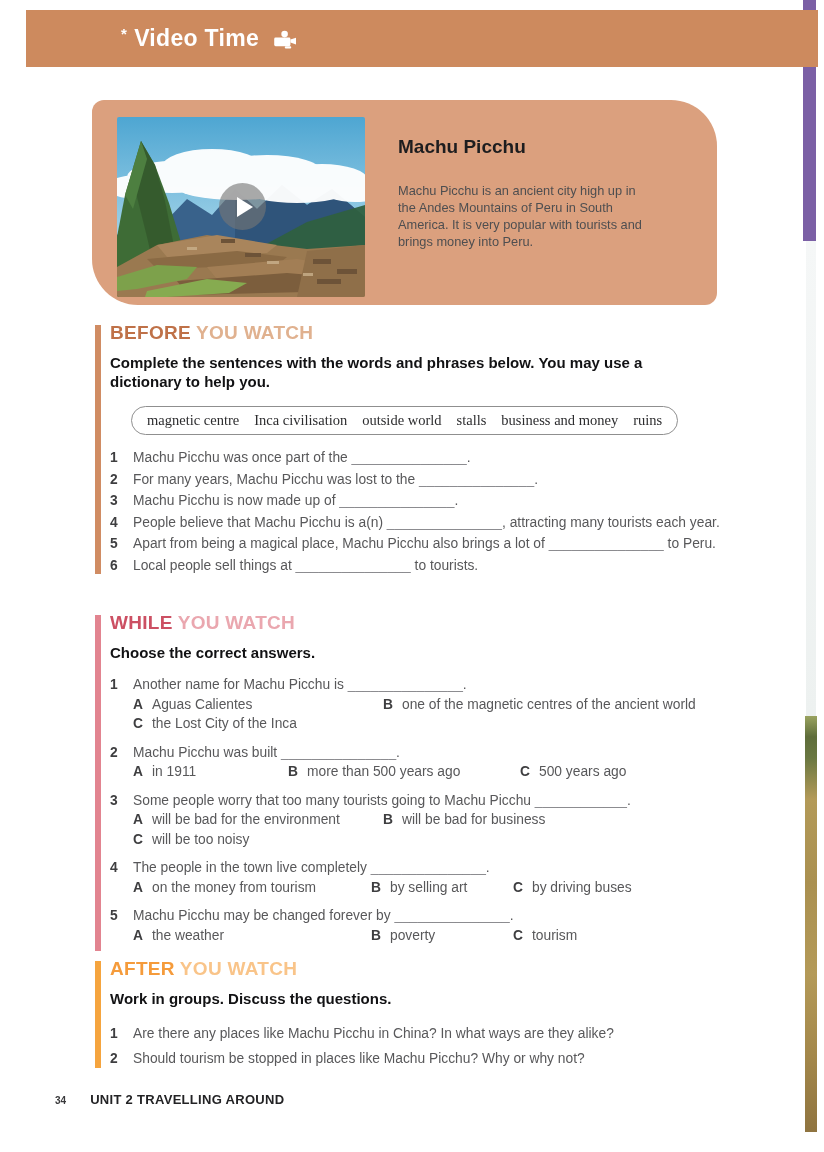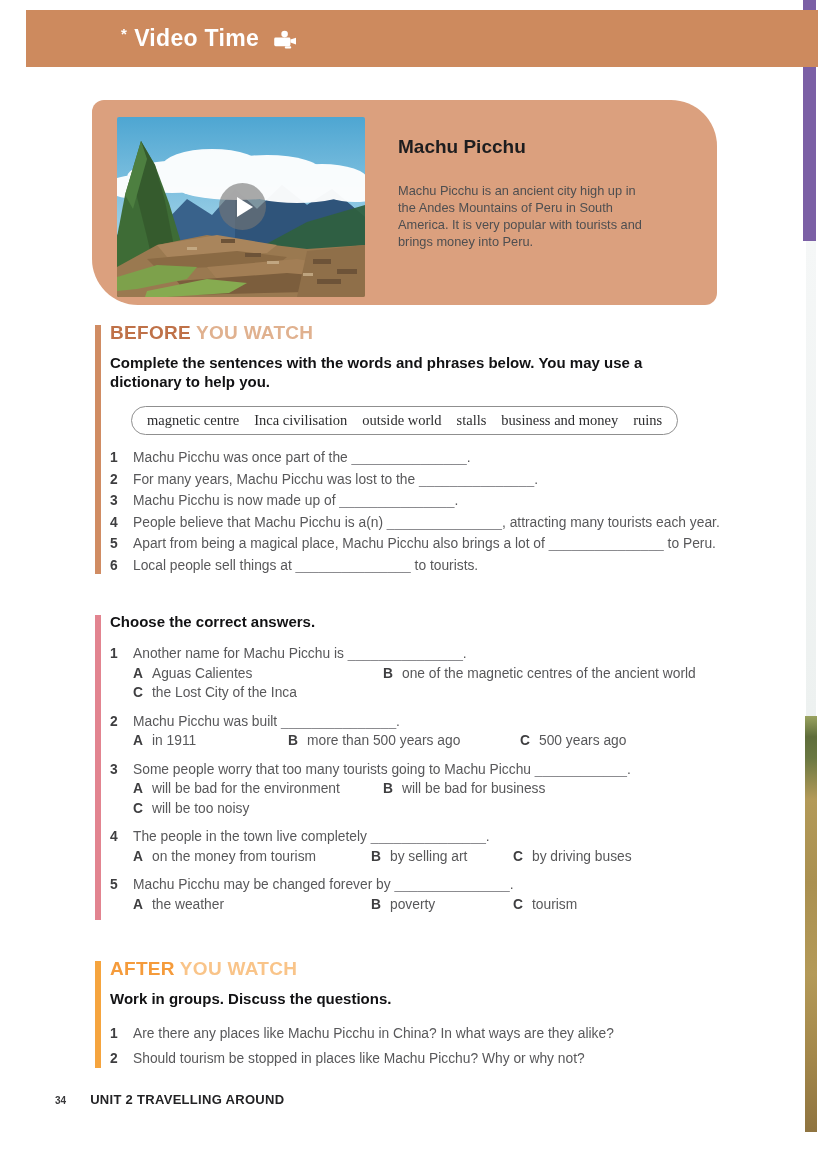--- a/index.html
+++ b/index.html
@@ -185,20 +185,23 @@
         </div>
         <div class="fitem">
           <span class="num">6</span>
           <span class="itext">Local people sell things at <span class="blank">_______________</span> to tourists.</span>
         </div>
       </div>
   </section>
 
   <section class="sec" id="sec-while">
     <div class="sec-bar bar-while"></div>
+    <h3 class="sec-title">
+      <span class="c-while-s">WHILE</span><span class="t-light c-while-l">YOU WATCH</span>
+    </h3>
     <p class="instruction">Choose the correct answers.</p>
     <div id="while-questions">
         <div class="q">
           <div class="qstem">
             <span class="num">1</span>
             <span class="itext">Another name for Machu Picchu is <span class="blank">_______________</span>.</span>
           </div>
           <div class="orow"><span class="opt" style="width: 250px;"><b>A</b><span>Aguas Calientes</span></span><span class="opt"><b>B</b><span>one of the magnetic centres of the ancient world</span></span></div>
           <div class="orow"><span class="opt"><b>C</b><span>the Lost City of the Inca</span></span></div>
         </div>

